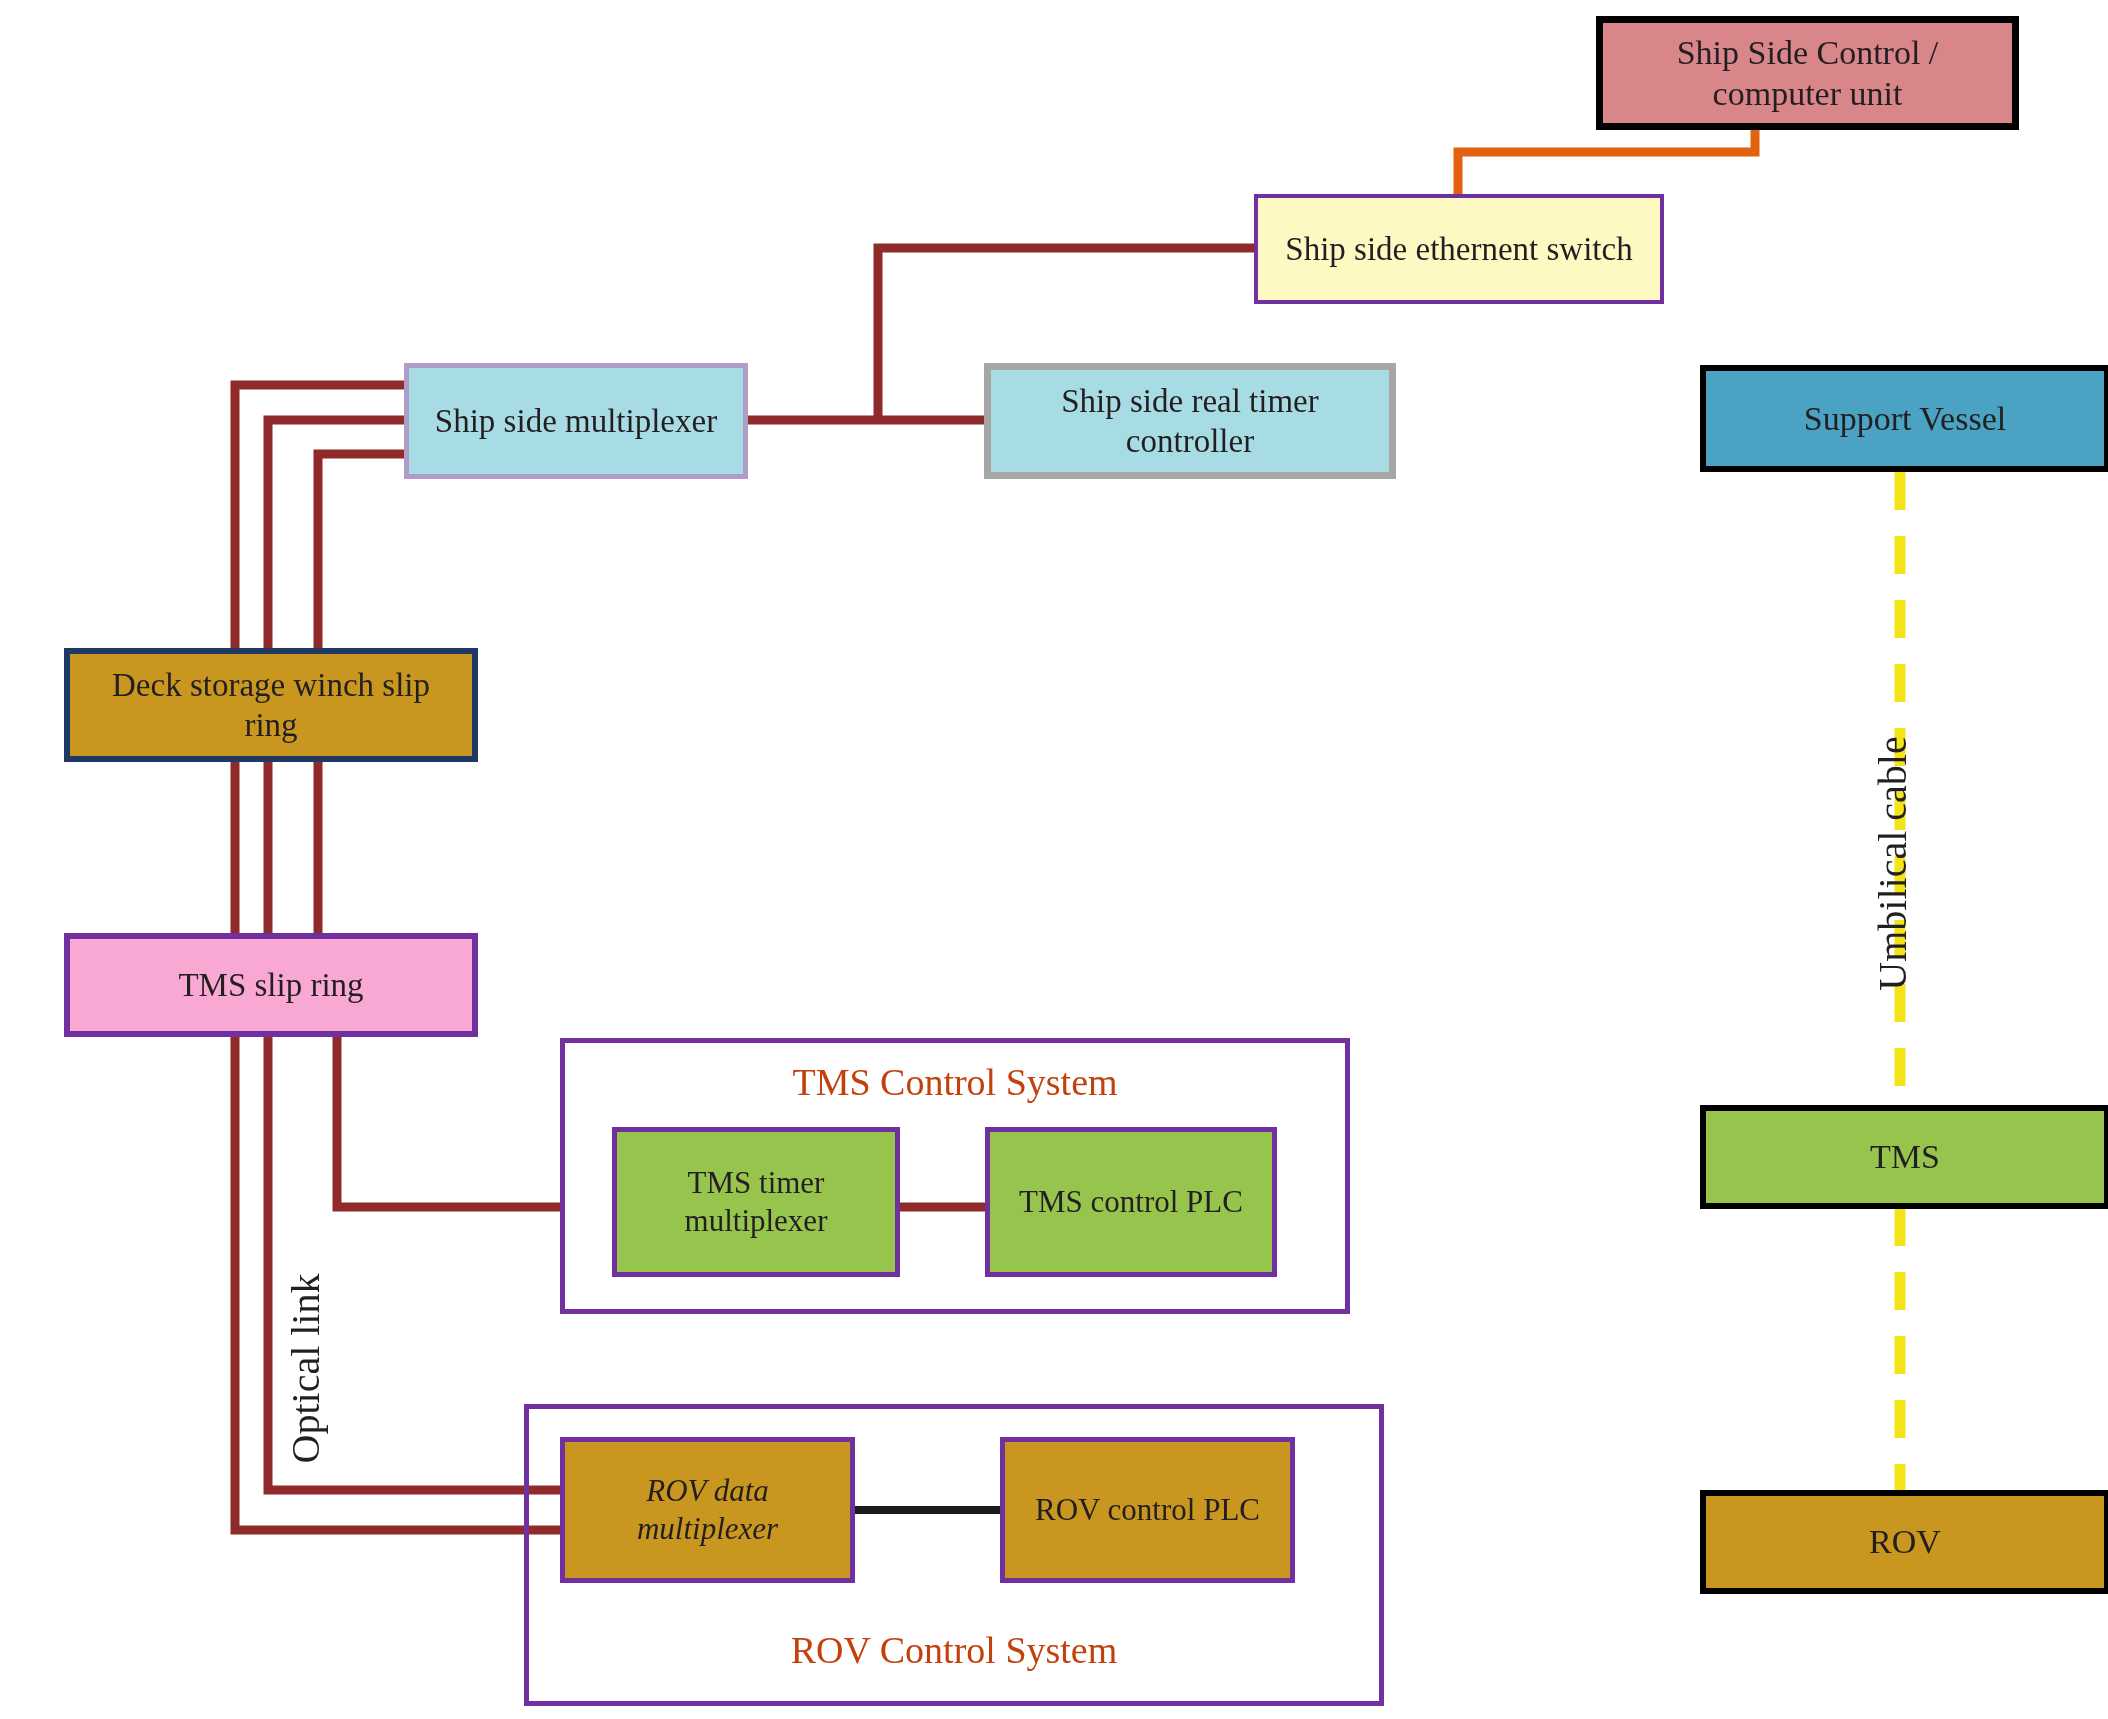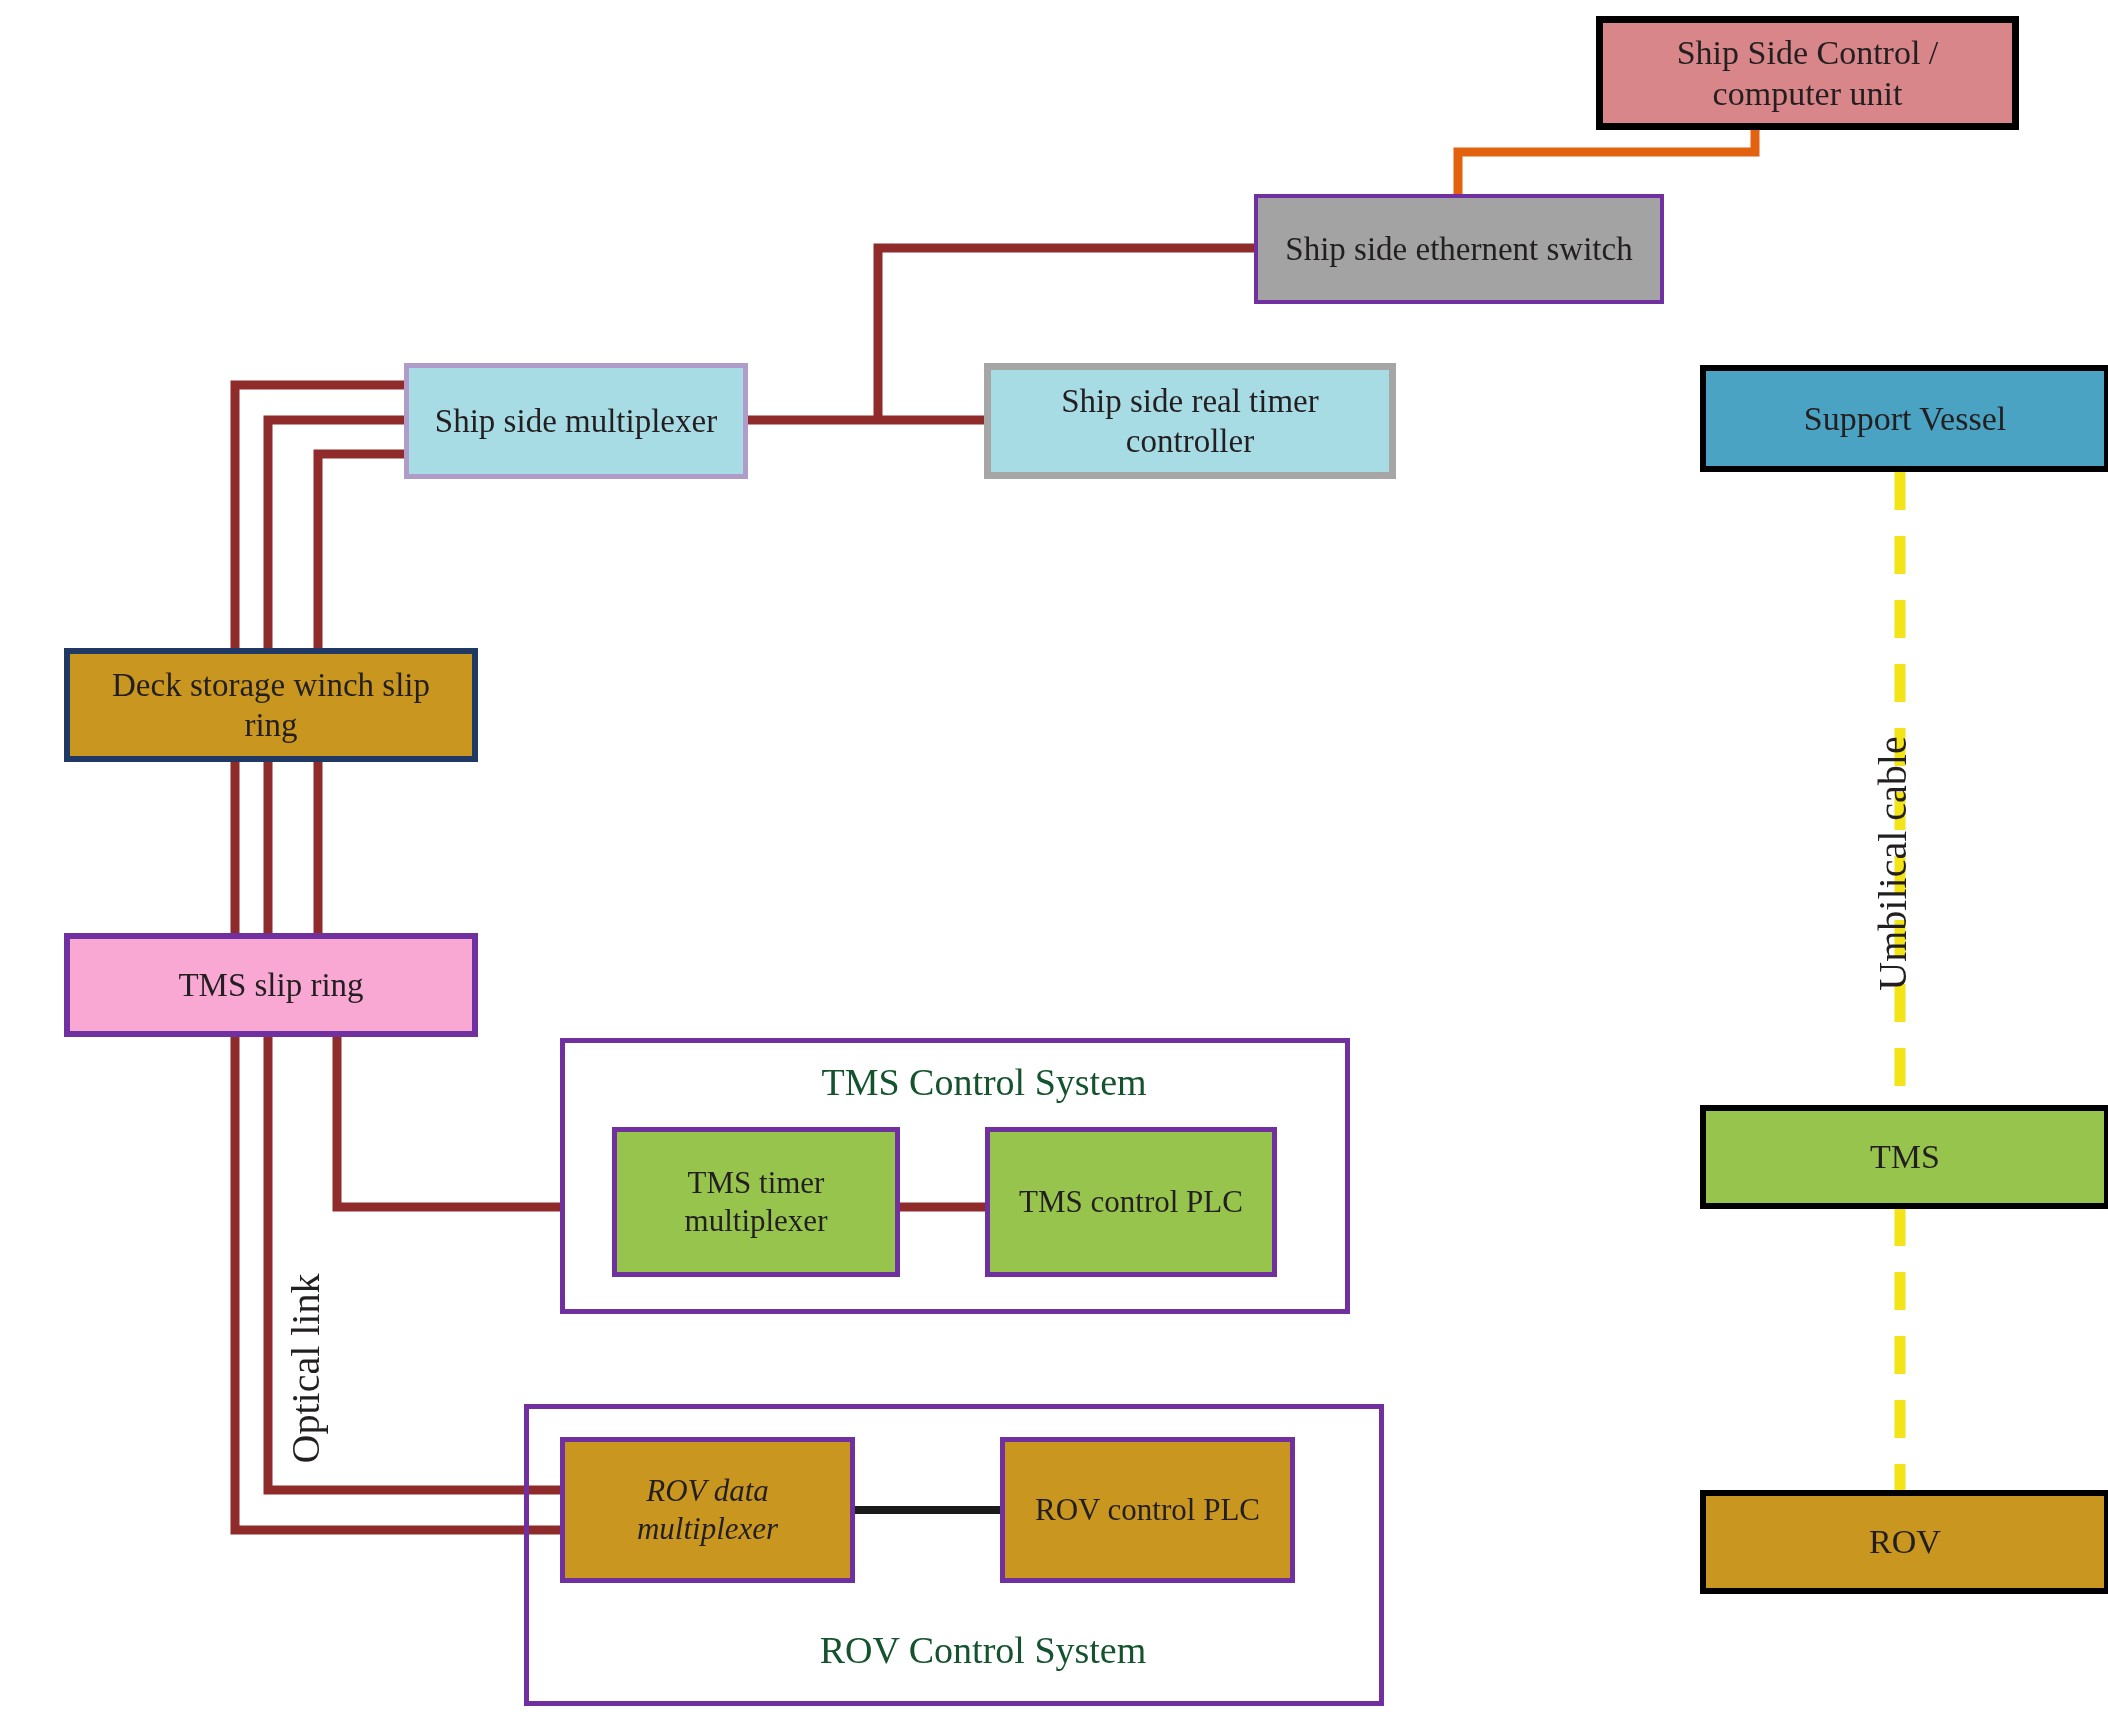--- a/index.html
+++ b/index.html
@@ -36,23 +36,22 @@
   }
   .group-box {
     position: absolute;
     box-sizing: border-box;
     background: transparent;
     z-index: 3;
   }
   .group-label {
     position: absolute;
     text-align: center;
-    color: #14532d;
+    color: #c2410c;
     z-index: 6;
-    margin-left: 29px;
   }
   .vlabel {
     position: absolute;
     color: #231f20;
     transform-origin: 50% 50%;
     transform: rotate(-90deg);
     white-space: nowrap;
     text-align: center;
     z-index: 6;
   }
@@ -86,21 +85,21 @@
     <line x1="855" y1="1510" x2="1000" y2="1510" stroke="#1a1a1a" stroke-width="8"></line>
 
     <line x1="1900" y1="472" x2="1900" y2="1112" stroke="#f2e416" stroke-width="11" stroke-dasharray="38 26"></line>
     <line x1="1900" y1="1208" x2="1900" y2="1492" stroke="#f2e416" stroke-width="11" stroke-dasharray="38 26"></line>
   </svg>
 
   <div class="node" style="left:1596px; top:16px; width:423px; height:114px;
               background:#d9868a; border:7px solid #000000; font-size:34px; padding:8px 14px;">Ship Side Control / computer unit</div>
 
   <div class="node" style="left:1254px; top:194px; width:410px; height:110px;
-              background:#a3a3a3; border:4px solid #7030a0; font-size:33px; padding:0 14px;">Ship side ethernent switch</div>
+              background:#fef9c3; border:4px solid #7030a0; font-size:33px; padding:0 14px;">Ship side ethernent switch</div>
 
   <div class="node" style="left:404px; top:363px; width:344px; height:116px;
               background:#a8dce5; border:5px solid #b09cc8; font-size:33px; padding:0 16px;">Ship side multiplexer</div>
 
   <div class="node" style="left:984px; top:363px; width:412px; height:116px;
               background:#a8dce5; border:7px solid #a6a6a6; font-size:33px; padding:0 16px;">Ship side real timer controller</div>
 
   <div class="node" style="left:64px; top:648px; width:414px; height:114px;
               background:#c9971f; border:6px solid #1f3864; font-size:33px; padding:0 12px; z-index:6;">Deck storage winch slip ring</div>
 

